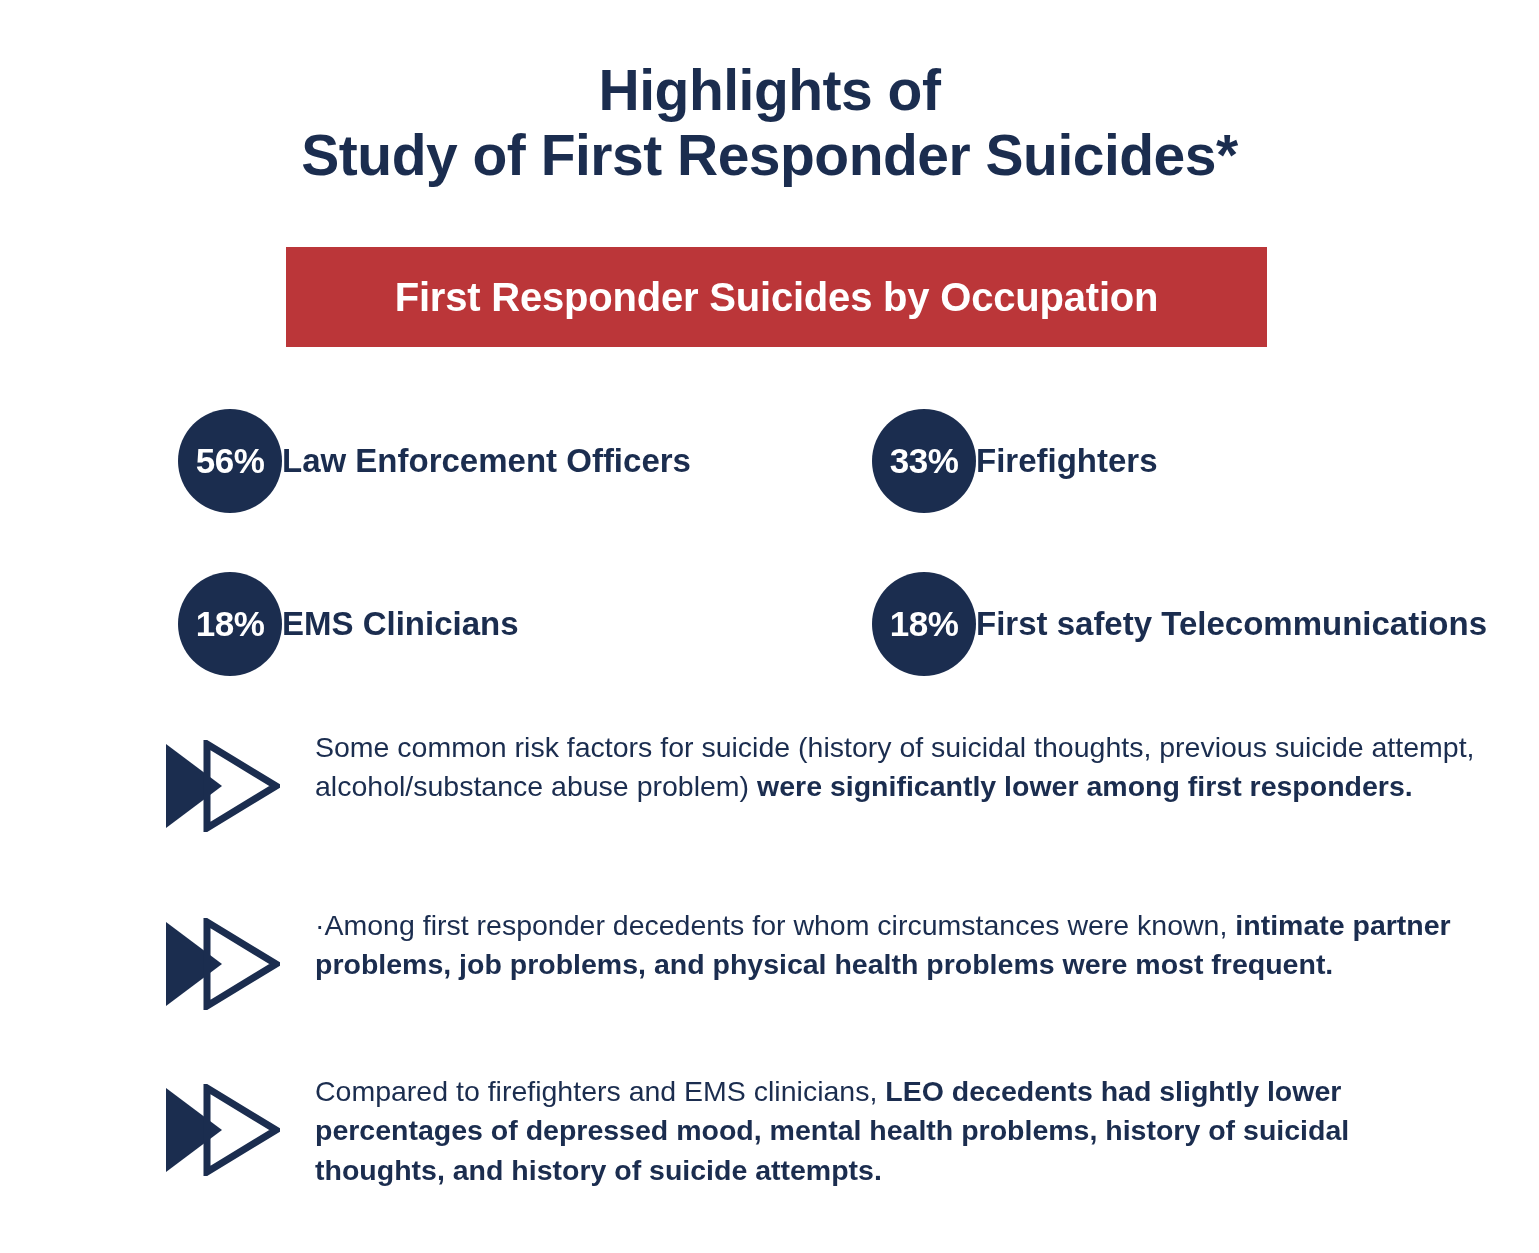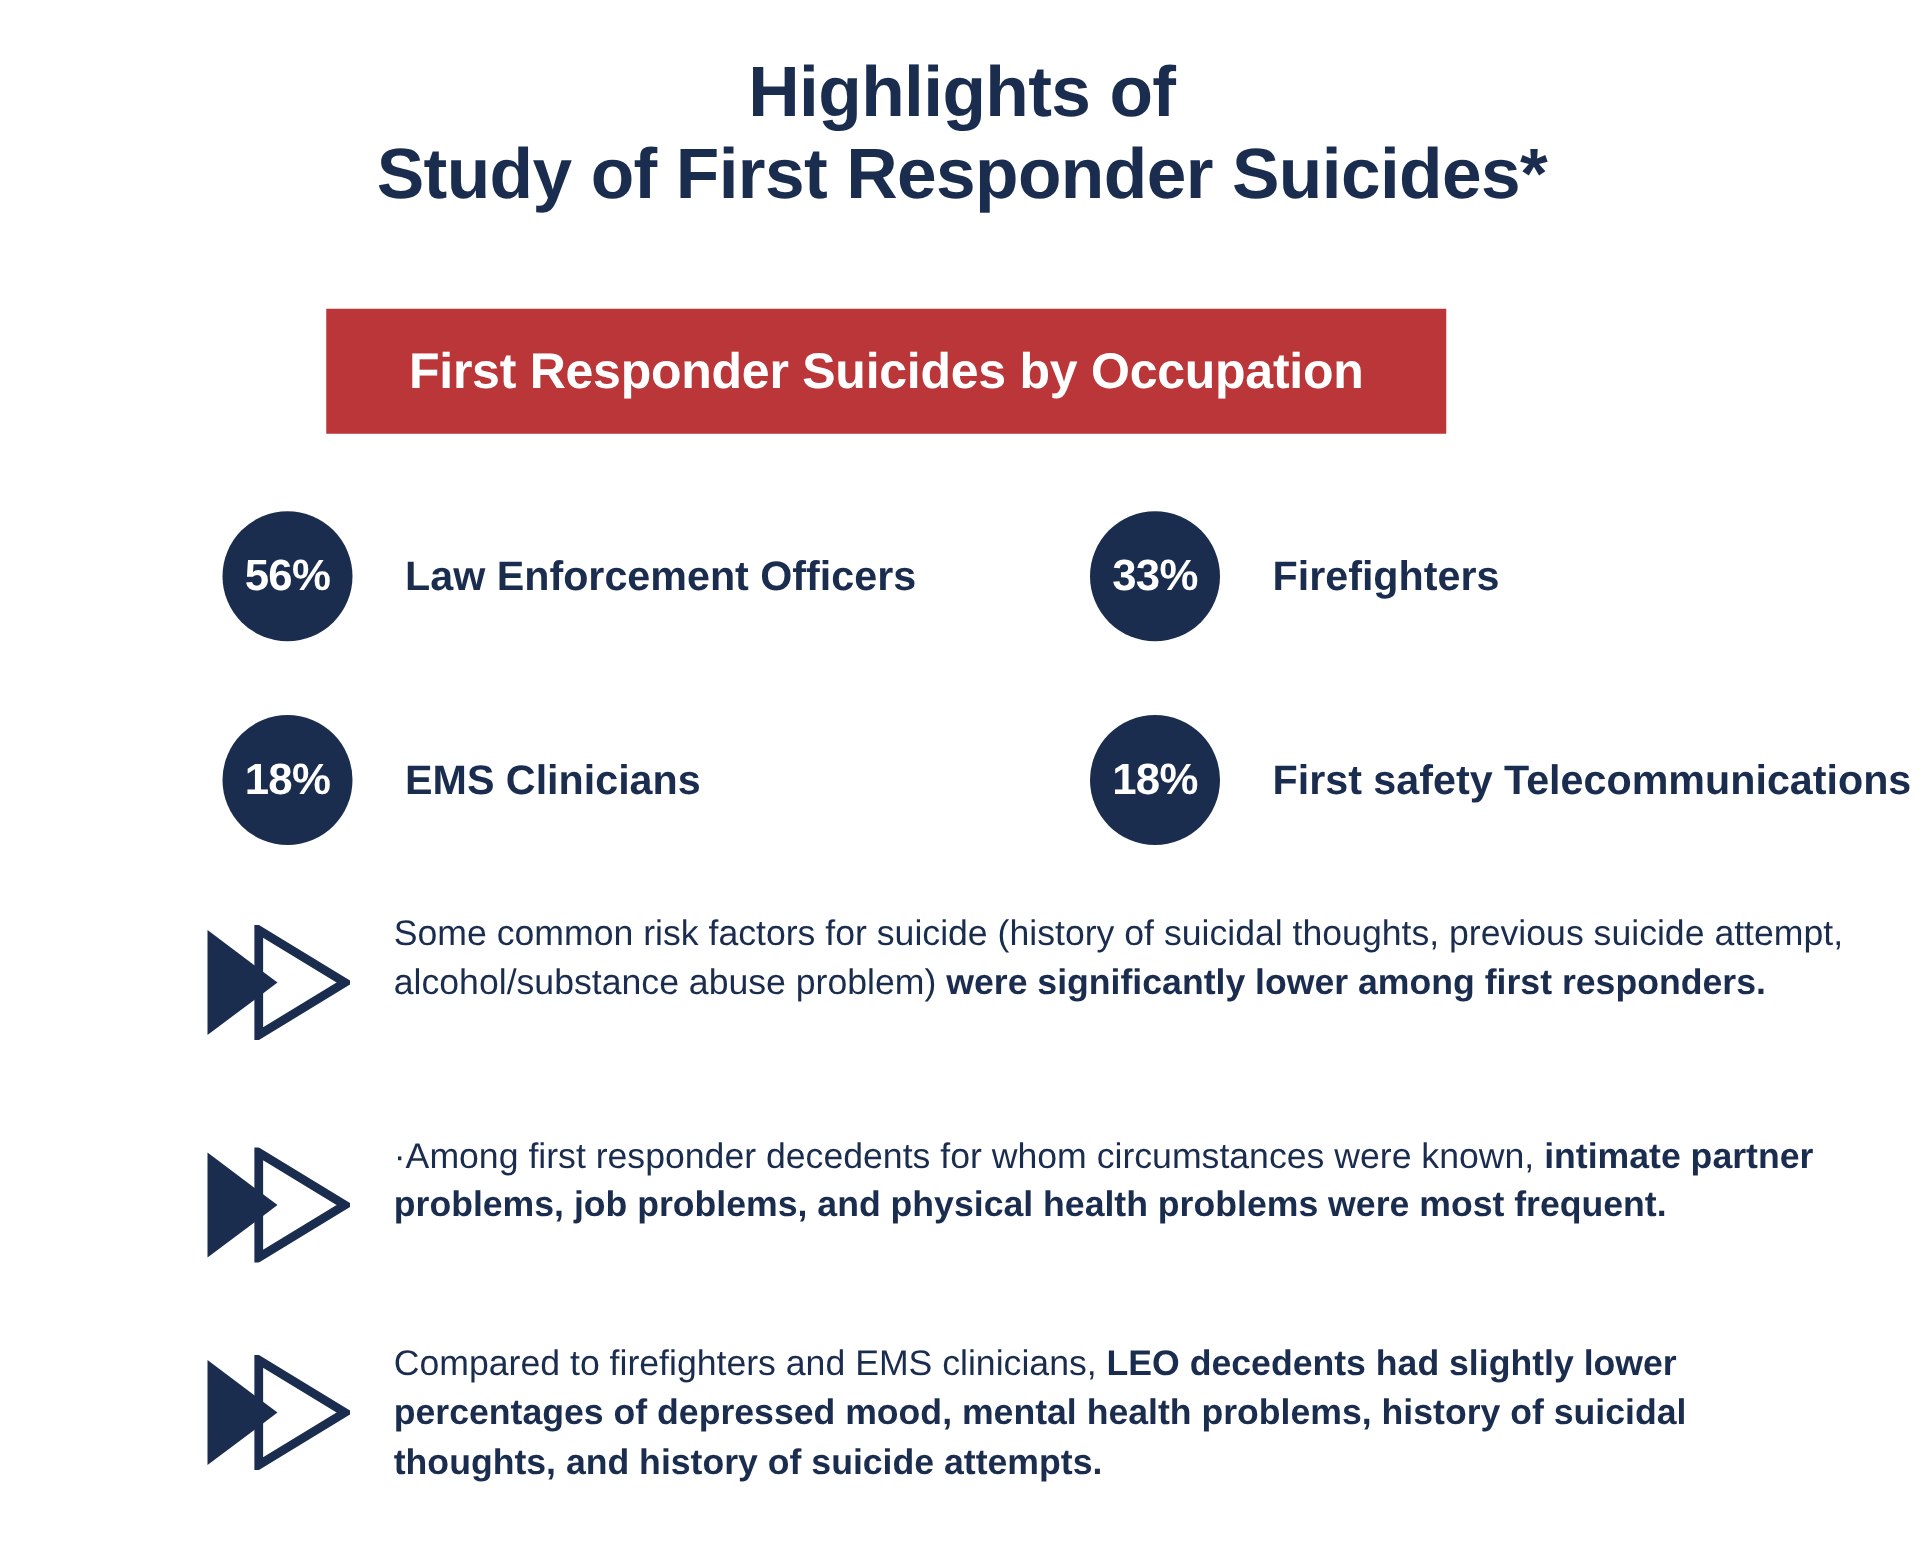--- a/index.html
+++ b/index.html
@@ -30,29 +30,29 @@
     left: 0;
     width: 1539px;
     text-align: center;
   }
   .title-line {
     font-weight: 700;
     color: #1b2d4f;
     letter-spacing: -0.5px;
     line-height: 1.14;
   }
-  .title-line-1 { font-size: 57px; }
+  .title-line-1 { font-size: 57px; margin-top: 16px; }
   .title-line-2 { font-size: 57px; }
 
   
   .banner {
     position: absolute;
-    left: 261px;
+    left: 286px;
     top: 247px;
-    width: 896px;
+    width: 981px;
     height: 100px;
     background: #bb3639;
     display: flex;
     align-items: center;
     justify-content: center;
     box-sizing: border-box;
   }
   .banner-text {
     color: #ffffff;
     font-size: 40px;
@@ -87,21 +87,20 @@
     background: #1b2d4f;
     color: #ffffff;
     display: flex;
     align-items: center;
     justify-content: center;
     font-size: 35px;
     font-weight: 700;
     letter-spacing: -0.5px;
   }
   .stat-label {
-    margin-left: 42px;
     font-size: 33px;
     font-weight: 700;
     color: #1b2d4f;
     line-height: 1.38;
     max-width: 500px;
   }
   .stat-col-right .stat-label { max-width: 560px; }
 
   
   .bullets {

